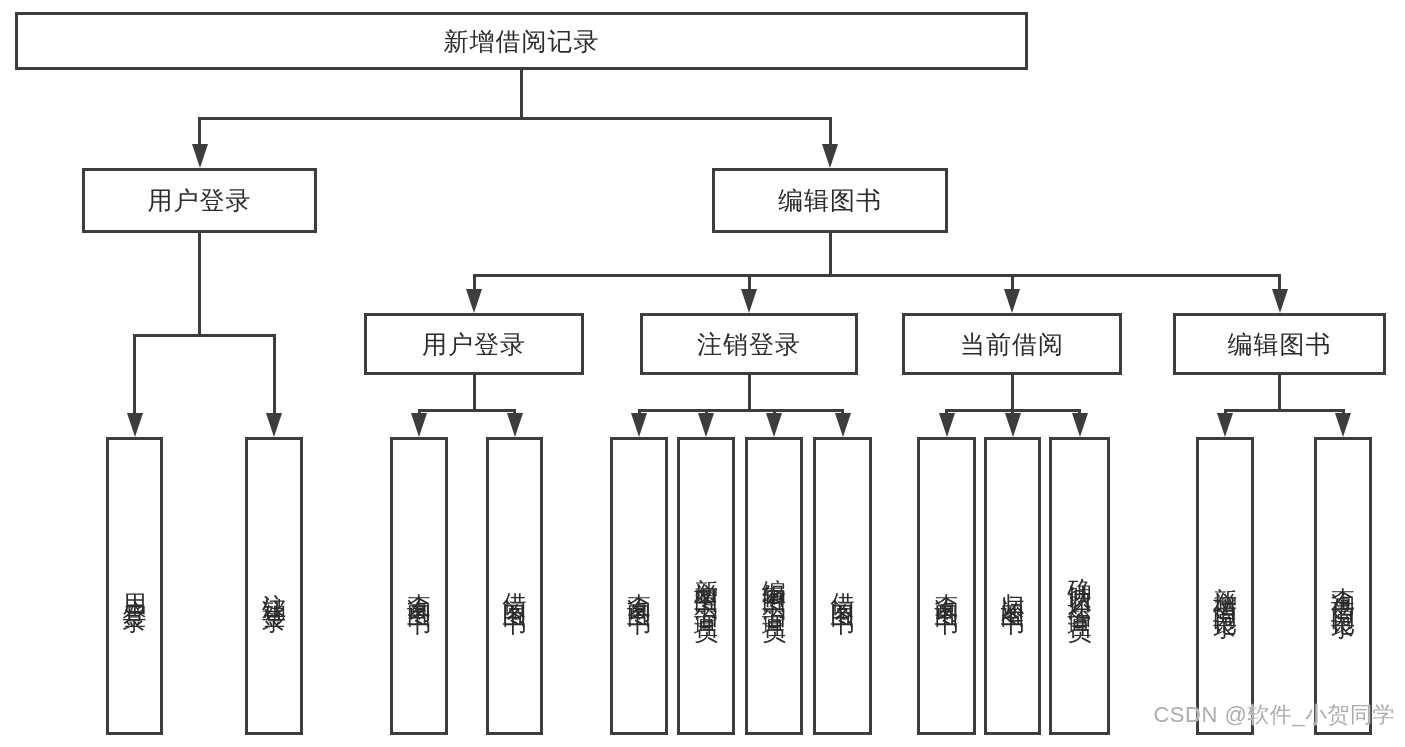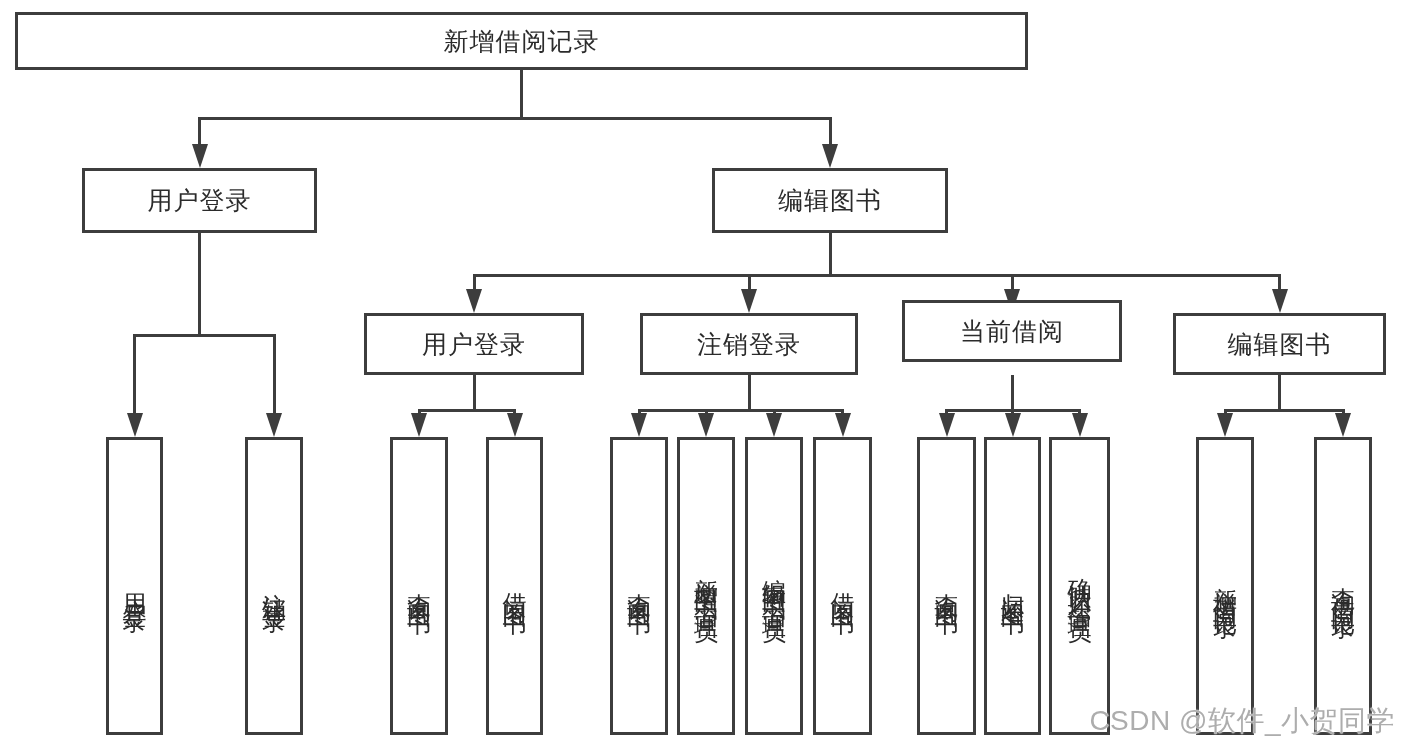--- a/index.html
+++ b/index.html
@@ -50,22 +50,22 @@
     width: 0;
     height: 0;
     border-left: 8px solid transparent;
     border-right: 8px solid transparent;
     border-top: 24px solid #3d3d3d;
     z-index: 1;
   }
   .watermark {
     position: absolute;
     right: 10px;
-    bottom: 7px;
-    font-size: 28px;
+    bottom: 17px;
+    font-size: 22px;
     color: #adadad;
     letter-spacing: 0.5px;
     text-shadow: 0 0 2px #ffffff, 0 0 1px #ffffff;
     z-index: 5;
     white-space: nowrap;
   }
 </style>
 </head>
 <body>
 
@@ -157,21 +157,21 @@
       </div>
       <div class="node node-v" style="left: 677px; top: 437px; width: 58px; height: 298px;">
         <span class="node-label">新增图书（管理员）</span>
       </div>
       <div class="node node-v" style="left: 745px; top: 437px; width: 58px; height: 298px;">
         <span class="node-label">编辑图书（管理员）</span>
       </div>
       <div class="node node-v" style="left: 813px; top: 437px; width: 59px; height: 298px;">
         <span class="node-label">借阅图书</span>
       </div>
-      <div class="node node-h" style="left: 902px; top: 300px; width: 220px; height: 62px;">
+      <div class="node node-h" style="left: 902px; top: 313px; width: 220px; height: 62px;">
         <span class="node-label">当前借阅</span>
       </div>
       <div class="node node-v" style="left: 917px; top: 437px; width: 59px; height: 298px;">
         <span class="node-label">查询图书</span>
       </div>
       <div class="node node-v" style="left: 984px; top: 437px; width: 57px; height: 298px;">
         <span class="node-label">归还图书</span>
       </div>
       <div class="node node-v" style="left: 1049px; top: 437px; width: 61px; height: 298px;">
         <span class="node-label">确认归还（管理员）</span>

